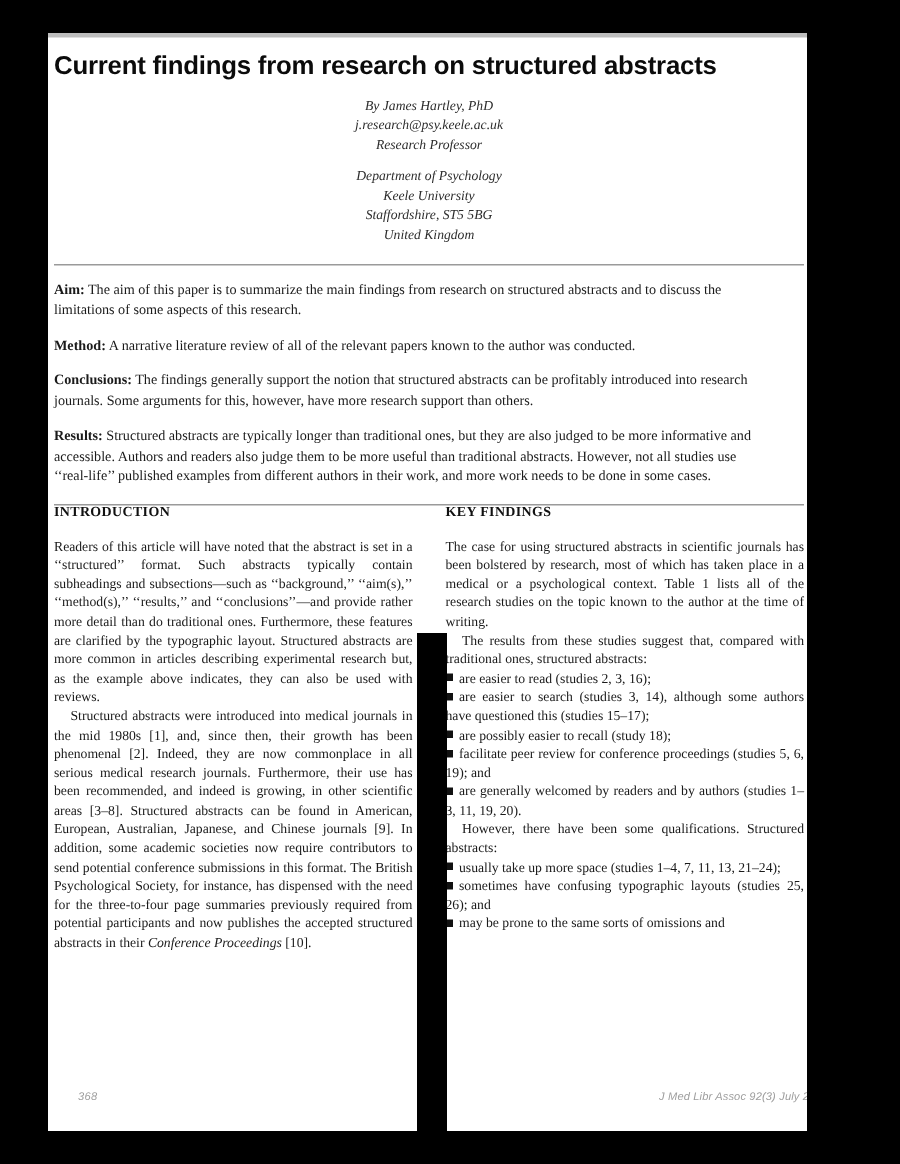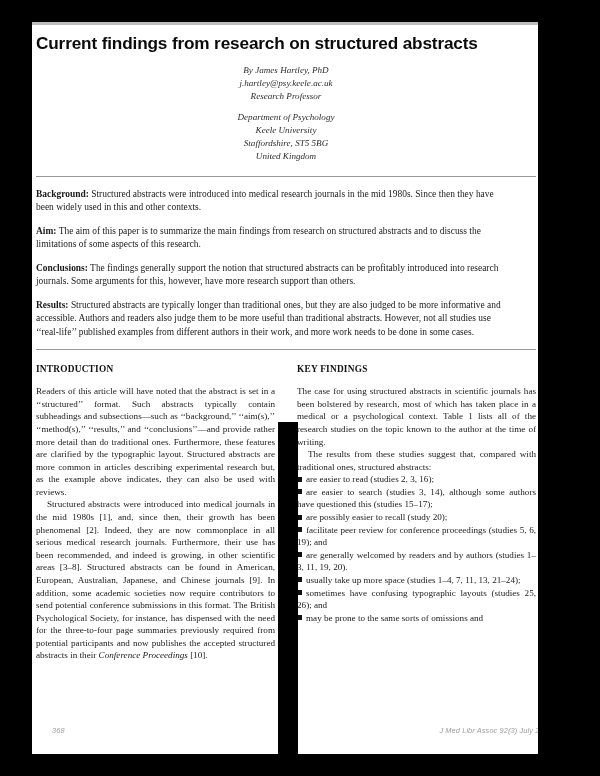--- a/index.html
+++ b/index.html
@@ -98,21 +98,20 @@
     line-height: 1.43;
     text-align: left;
     color: #1a1a1a;
   }
   .abstract p:last-child { margin-bottom: 0; }
   .abstract b { font-weight: bold; }
 
   
   .columns {
     display: flex;
-    margin-top: 14px;
     width: 500px;
   }
   .col {
     width: 239px;
     flex: 0 0 239px;
   }
   .col.left { margin-right: 22px; }
 
   .sec-head {
     font-family: "Liberation Serif", "DejaVu Serif", serif;
@@ -175,36 +174,36 @@
   <div class="page">
     <div class="top-edge"></div>
 
     <div class="content">
 
       <h1 class="title">Current findings from research on structured abstracts</h1>
 
       <div class="byline">
         <div class="grp">
           <div>By James Hartley, PhD</div>
-          <div>j.hartley@psy.keele.ac.uk</div>
+          <div>j.research@psy.keele.ac.uk</div>
           <div>Research Professor</div>
         </div>
         <div class="grp">
           <div>Department of Psychology</div>
           <div>Keele University</div>
           <div>Staffordshire, ST5 5BG</div>
           <div>United Kingdom</div>
         </div>
       </div>
 
       <div class="rule top"></div>
 
       <div class="abstract">
-        <p><b>Background:</b><span> Structured abstracts were introduced into medical research journals in the mid 1980s. Since then they have been widely used in this and other contexts.</span></p>
         <p><b>Aim:</b><span> The aim of this paper is to summarize the main findings from research on structured abstracts and to discuss the limitations of some aspects of this research.</span></p>
+        <p><b>Method:</b><span> A narrative literature review of all of the relevant papers known to the author was conducted.</span></p>
         <p><b>Conclusions:</b><span> The findings generally support the notion that structured abstracts can be profitably introduced into research journals. Some arguments for this, however, have more research support than others.</span></p>
         <p><b>Results:</b><span> Structured abstracts are typically longer than traditional ones, but they are also judged to be more informative and accessible. Authors and readers also judge them to be more useful than traditional abstracts. However, not all studies use ‘‘real-life’’ published examples from different authors in their work, and more work needs to be done in some cases.</span></p>
       </div>
 
       <div class="rule bottom"></div>
 
       <div class="columns">
 
         <div class="col left">
           <div class="sec-head">INTRODUCTION</div>
@@ -213,25 +212,26 @@
         </div>
 
         <div class="col right">
           <div class="sec-head">KEY FINDINGS</div>
           <p>The case for using structured abstracts in scientific journals has been bolstered by research, most of which has taken place in a medical or a psychological context. Table 1 lists all of the research studies on the topic known to the author at the time of writing.</p>
           <p class="indent">The results from these studies suggest that, compared with traditional ones, structured abstracts:</p>
 
           <div class="bullets">
             <p class="bl"><span class="sq"></span><span>are easier to read (studies 2, 3, 16);</span></p>
             <p class="bl"><span class="sq"></span><span>are easier to search (studies 3, 14), although some authors have questioned this (studies 15–17);</span></p>
-            <p class="bl"><span class="sq"></span><span>are possibly easier to recall (study 20);</span></p>
+            <p class="bl"><span class="sq"></span><span>are possibly easier to recall (study 18);</span></p>
             <p class="bl"><span class="sq"></span><span>facilitate peer review for conference proceedings (studies 5, 6, 19); and</span></p>
             <p class="bl"><span class="sq"></span><span>are generally welcomed by readers and by authors (studies 1–3, 11, 19, 20).</span></p>
           </div>
 
+          <p class="indent">However, there have been some qualifications. Structured abstracts:</p>
 
           <div class="bullets">
             <p class="bl"><span class="sq"></span><span>usually take up more space (studies 1–4, 7, 11, 13, 21–24);</span></p>
             <p class="bl"><span class="sq"></span><span>sometimes have confusing typographic layouts (studies 25, 26); and</span></p>
             <p class="bl"><span class="sq"></span><span>may be prone to the same sorts of omissions and</span></p>
           </div>
         </div>
 
       </div>
     </div>

